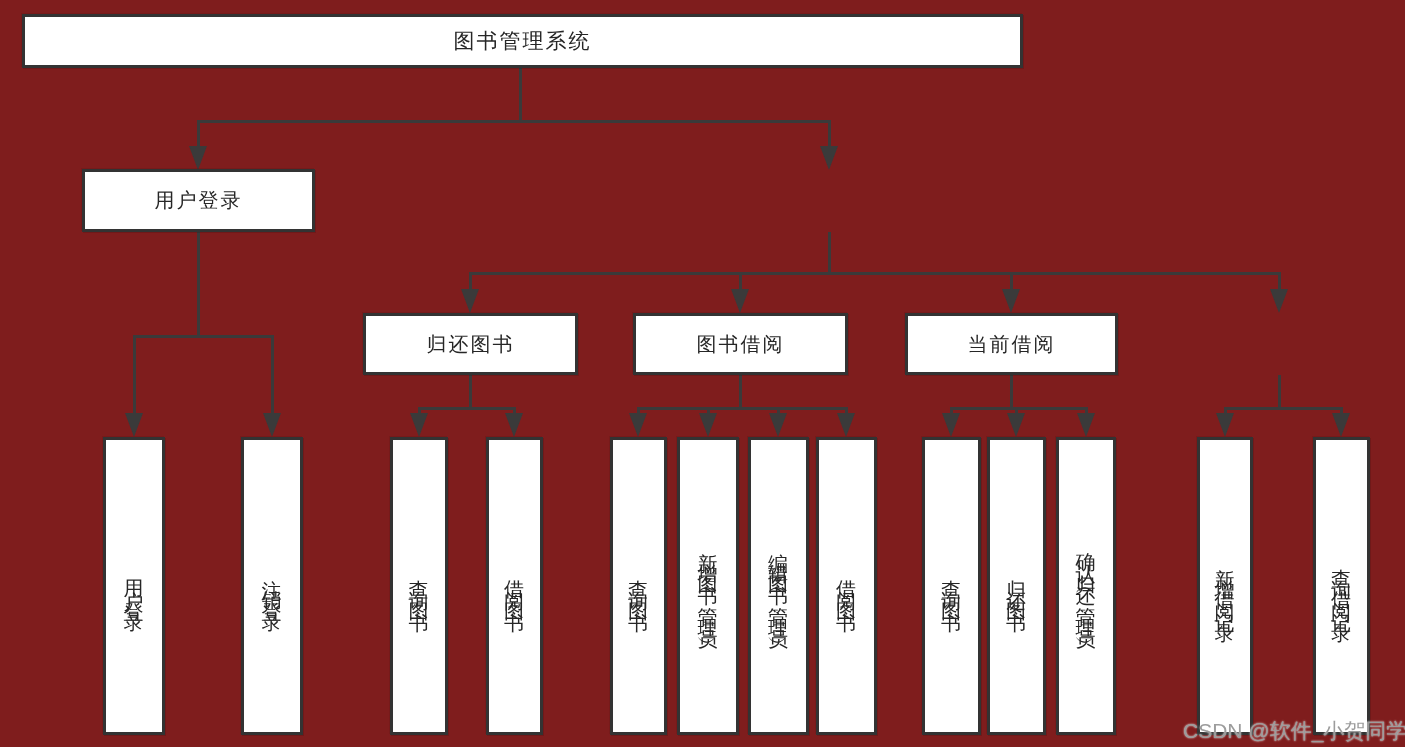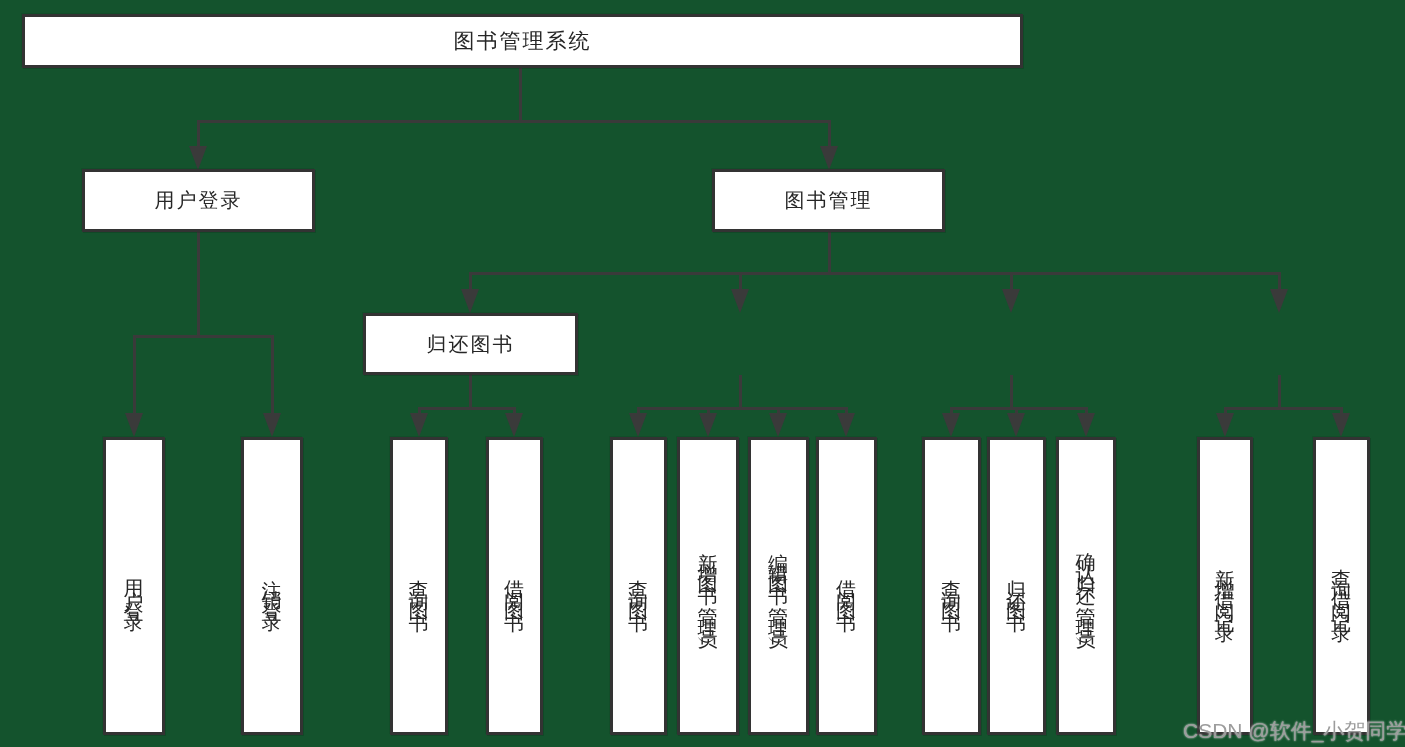--- a/index.html
+++ b/index.html
@@ -1,18 +1,18 @@
 <!DOCTYPE html>
 <html><head>
 <meta charset="utf-8">
 <style>
   html,body { margin:0; padding:0; background:#ffffff; }
   body { font-family: "Liberation Sans", "DejaVu Sans", sans-serif; }
   #canvas {
-    position:relative; width:1405px; height:747px; background:#14532d; overflow:hidden;
+    position:relative; width:1405px; height:747px; background:#7f1d1d; overflow:hidden;
   }
   .box {
     position:absolute; box-sizing:border-box; background:#ffffff;
     border:3px solid #333333; color:#262626;
     display:flex; align-items:center; justify-content:center;
     box-shadow: 1px 1px 0 rgba(0,0,0,0.12), -1px -1px 0 rgba(0,0,0,0.07);
     z-index:1;
   }
   .box.h { font-size:20px; letter-spacing:2px; }
   .box.root { font-size:21px; }
@@ -45,23 +45,20 @@
   <div class="lv" style="left:519px;top:68px;height:55px"></div>
   <div class="lh" style="left:197px;top:120px;width:634px"></div>
   <div class="lv" style="left:197px;top:120px;height:28px"></div>
   <div class="arrow" style="left:189px;top:146px"></div>
   <div class="lv" style="left:828px;top:120px;height:28px"></div>
   <div class="arrow" style="left:820px;top:146px"></div>
 
   <div class="box h" style="left:82px;top:169px;width:233px;height:63px">
     <span>用户登录</span>
   </div>
-  <div class="box h" style="left:712px;top:169px;width:233px;height:63px">
-    <span>图书管理</span>
-  </div>
 
   <div class="lv" style="left:197px;top:232px;height:106px"></div>
   <div class="lh" style="left:133px;top:335px;width:141px"></div>
   <div class="lv" style="left:133px;top:335px;height:80px"></div>
   <div class="arrow" style="left:125px;top:413px"></div>
   <div class="lv" style="left:271px;top:335px;height:80px"></div>
   <div class="arrow" style="left:263px;top:413px"></div>
 
   <div class="lv" style="left:828px;top:232px;height:43px"></div>
   <div class="lh" style="left:469px;top:272px;width:812px"></div>
@@ -69,20 +66,26 @@
   <div class="arrow" style="left:461px;top:289px"></div>
   <div class="lv" style="left:739px;top:272px;height:20px"></div>
   <div class="arrow" style="left:731px;top:289px"></div>
   <div class="lv" style="left:1010px;top:272px;height:20px"></div>
   <div class="arrow" style="left:1002px;top:289px"></div>
   <div class="lv" style="left:1278px;top:272px;height:20px"></div>
   <div class="arrow" style="left:1270px;top:289px"></div>
 
   <div class="box h" style="left:363px;top:313px;width:215px;height:62px">
     <span>归还图书</span>
+  </div>
+  <div class="box h" style="left:633px;top:313px;width:215px;height:62px">
+    <span>图书借阅</span>
+  </div>
+  <div class="box h" style="left:905px;top:313px;width:213px;height:62px">
+    <span>当前借阅</span>
   </div>
 
   <div class="lv" style="left:469px;top:375px;height:35px"></div>
   <div class="lh" style="left:418px;top:407px;width:98px"></div>
   <div class="lv" style="left:418px;top:407px;height:10px"></div>
   <div class="arrow" style="left:410px;top:413px"></div>
   <div class="lv" style="left:513px;top:407px;height:10px"></div>
   <div class="arrow" style="left:505px;top:413px"></div>
 
   <div class="lv" style="left:739px;top:375px;height:35px"></div>

